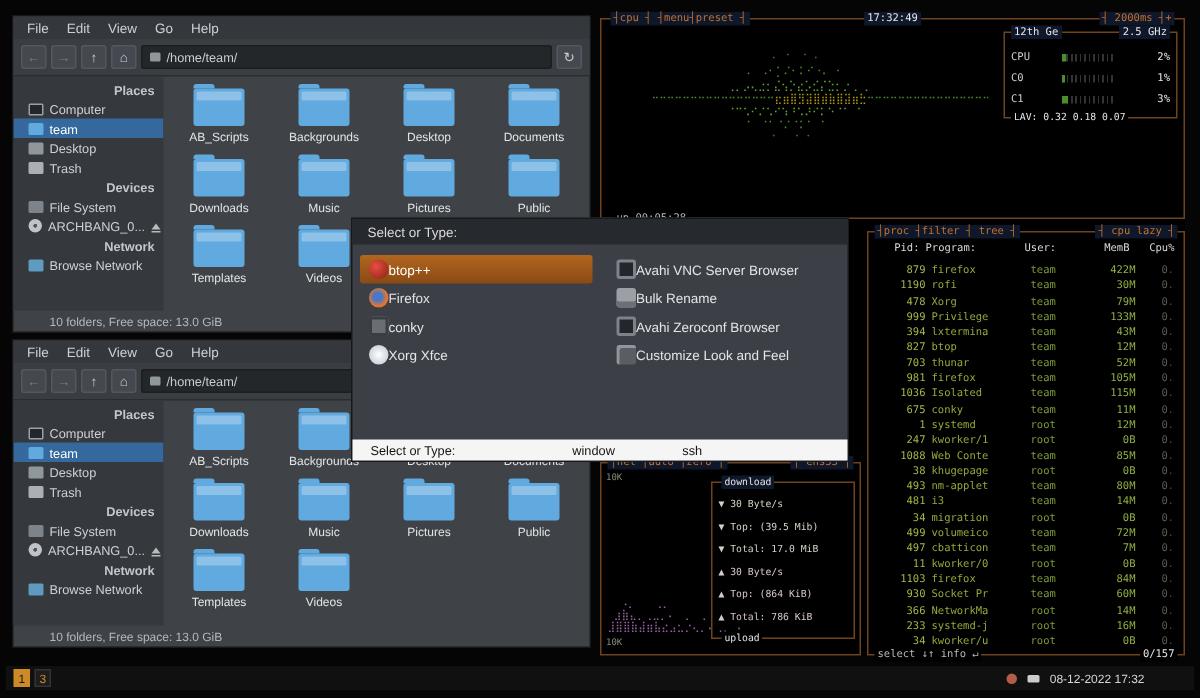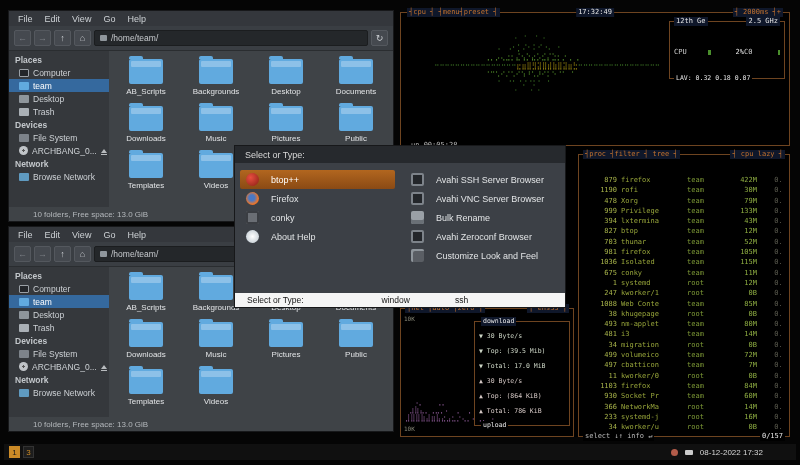--- a/index.html
+++ b/index.html
@@ -16,21 +16,21 @@
   .fm-toolbar{height:24px;background:#3a3e43;display:flex;align-items:center;gap:3px;padding:0 5px;
     border-bottom:1px solid #2a2d30;flex:none;}
   .tb-btn{width:17px;height:16px;background:#45494f;border:1px solid #54585e;border-radius:2px;
     display:flex;align-items:center;justify-content:center;font-size:9px;color:#c9ccd0;box-sizing:border-box;}
   .tb-btn.dim{color:#7a7e84;}
   .pathbar{flex:1;height:16px;background:#24272a;border:1px solid #1b1d1f;border-radius:2px;
     display:flex;align-items:center;gap:4px;padding:0 5px;font-size:8.5px;color:#c9ccd0;box-sizing:border-box;}
   .ph-ic{width:7px;height:6px;background:#8f969c;border-radius:1px;flex:none;}
   .fm-body{flex:1;display:flex;min-height:0;}
   .fm-sidebar{width:100px;background:#35383c;padding-top:2px;overflow:hidden;flex:none;}
-  .sb-h{font-weight:bold;color:#c3c7cb;padding:2px 6px 1px;font-size:8.5px;}
+  .sb-h{font-weight:bold;color:#c3c7cb;padding:2px 6px 1px;font-size:8.5px;text-align:right;}
   .sb-item{display:flex;align-items:center;gap:4px;padding:1.5px 4px 1.5px 10px;font-size:8.5px;color:#cdd1d5;}
   .sb-item.selected{background:#35699e;color:#ffffff;}
   .mi{width:10px;height:8px;border-radius:1px;flex:none;background:#8f969c;}
   .mi.folder{background:#61aadf;}
   .mi.computer{background:#23262a;border:1px solid #9aa0a6;box-sizing:border-box;}
   .mi.trash{background:#aab0b6;}
   .mi.drive{background:#7d838a;}
   .mi.disc{width:9px;height:9px;border-radius:50%;background:radial-gradient(circle,#555 18%,#c0c4c8 22%);}
   .mi.net{background:#5f9ac0;}
   .eject{margin-left:auto;width:0;height:0;border-left:3px solid transparent;border-right:3px solid transparent;
@@ -56,21 +56,21 @@
   .white{color:#e6e6e6;}
   .graylbl{color:#b8b8b8;}
   .cpu-graph{position:absolute;left:8px;top:22px;right:130px;bottom:12px;overflow:hidden;line-height:9px;}
   .gr{white-space:pre;}
   .g0,.g6{color:#3f7a24;}
   .g1,.g5{color:#4a8f2c;}
   .g2,.g4{color:#62a832;}
   .g-center .gl{color:#4a8f2c;}
   .g-center .gm{color:#b09a10;}
   .cpu-info{position:absolute;right:4px;top:8px;width:116px;height:58px;border:1px solid #6e4420;
-    box-sizing:border-box;padding:6px 4px 2px;display:flex;flex-direction:row;justify-content:space-evenly;}
+    box-sizing:border-box;padding:6px 4px 2px;display:flex;flex-direction:column;justify-content:space-evenly;}
   .core{display:flex;align-items:center;gap:18px;}
   .c-lbl{width:16px;color:#cfcfcf;}
   .meter{flex:1;height:5px;background:repeating-linear-gradient(90deg,#333 0 1px,transparent 1px 3px);position:relative;}
   .meter i{position:absolute;left:0;top:0;bottom:0;background:#4a8f2c;}
   .core:nth-of-type(1) .meter i{width:3px;}
   .core:nth-of-type(2) .meter i{width:2px;}
   .core:nth-of-type(3) .meter i{width:4px;}
   .c-pct{width:18px;text-align:right;color:#e8e8e8;}
   .phead{display:grid;grid-template-columns:30px 62px 32px 34px 26px;column-gap:4px;margin:6px 4px 0;color:#d8d8d8;}
   .phead span{color:#d8d8d8;}
@@ -89,21 +89,21 @@
     box-sizing:border-box;padding:3px 4px;display:flex;flex-direction:column;justify-content:space-evenly;font-size:6.5px;}
   .ninfo .dl{color:#cdd6c6;white-space:pre;}
   .ninfo .ul{color:#d6c9c6;white-space:pre;}
 
   
   .finder{position:absolute;left:234px;top:145px;width:332px;z-index:5;border:1px solid #17181a;
     background:#3c4046;font-size:9px;color:#e2e4e6;box-sizing:border-box;}
   .fd-title{height:17px;background:#26292d;display:flex;align-items:center;padding:0 10px;color:#d8d8d8;}
   .fd-body{display:flex;height:130px;}
   .fd-col{flex:1;padding:7px 5px;display:flex;flex-direction:column;gap:0;}
-  .fd-item{height:19px;display:flex;align-items:center;gap:12px;padding:0 6px;border-radius:2px;white-space:nowrap;overflow:hidden;}
+  .fd-item{height:19px;display:flex;align-items:center;gap:0;padding:0 6px;border-radius:2px;white-space:nowrap;overflow:hidden;}
   .fd-item.selected{background:linear-gradient(#b2661f,#8a4a14);color:#fff;}
   .ai{width:13px;height:13px;flex:none;}
   .ai.btop{border-radius:50%;background:radial-gradient(circle at 35% 35%,#e84e40,#8a1f14);}
   .ai.firefox{border-radius:50%;background:radial-gradient(circle at 45% 45%,#4a78c5 28%,#e8762d 62%,#c2521f);}
   .ai.conky{background:#6a6e74;border-radius:2px;box-shadow:inset 0 0 0 2px #3a3d42;}
   .ai.xfce{border-radius:50%;background:radial-gradient(#ffffff,#b9c4cc);}
   .ai.network{background:none;display:flex;align-items:center;justify-content:center;}
   .ai.network::before{content:"★";color:#f0c030;font-size:12px;line-height:13px;}
   .ai.monitor{background:#23262a;border:2px solid #7d838a;border-radius:2px;box-sizing:border-box;}
   .ai.bulk{background:#9aa0a6;border-radius:2px;box-shadow:inset 0 -4px 0 #6a7076;}
@@ -393,20 +393,27 @@
             </span>
             <span class="c-pct">3%</span>
           </div>
         </div>
       <span class="blb graylbl" style="left:8px;">up 00:05:28</span>
     </div>
 
     <div class="tbox" id="proc-box">
       <span class="bl" style="left:4px;">┤proc ┤filter ┤ tree ┤</span>
       <span class="bl" style="right:4px;">┤ cpu lazy ┤</span>
+      <div class="phead">
+        <span class="c-pid">Pid:</span>
+        <span class="c-prog">Program:</span>
+        <span class="c-user">User:</span>
+        <span class="c-mem">MemB</span>
+        <span class="c-cpu">Cpu%</span>
+      </div>
       <div class="plist">
 
           <div class="prow">
             <span class="c-pid">879</span>
             <span class="c-prog">firefox</span>
             <span class="c-user">team</span>
             <span class="c-mem">422M</span>
             <span class="c-cpu">0.0</span>
           </div>
 
@@ -644,30 +651,26 @@
             <span>Firefox</span>
           </div>
 
           <div class="fd-item">
             <span class="ai conky"></span>
             <span>conky</span>
           </div>
 
           <div class="fd-item">
             <span class="ai xfce"></span>
-            <span>About Help</span>
+            <span>Xorg Xfce</span>
           </div>
 
         </div>
       <div class="fd-col">
 
-          <div class="fd-item">
-            <span class="ai monitor"></span>
-            <span>Avahi SSH Server Browser</span>
-          </div>
 
           <div class="fd-item">
             <span class="ai monitor"></span>
             <span>Avahi VNC Server Browser</span>
           </div>
 
           <div class="fd-item">
             <span class="ai bulk"></span>
             <span>Bulk Rename</span>
           </div>

